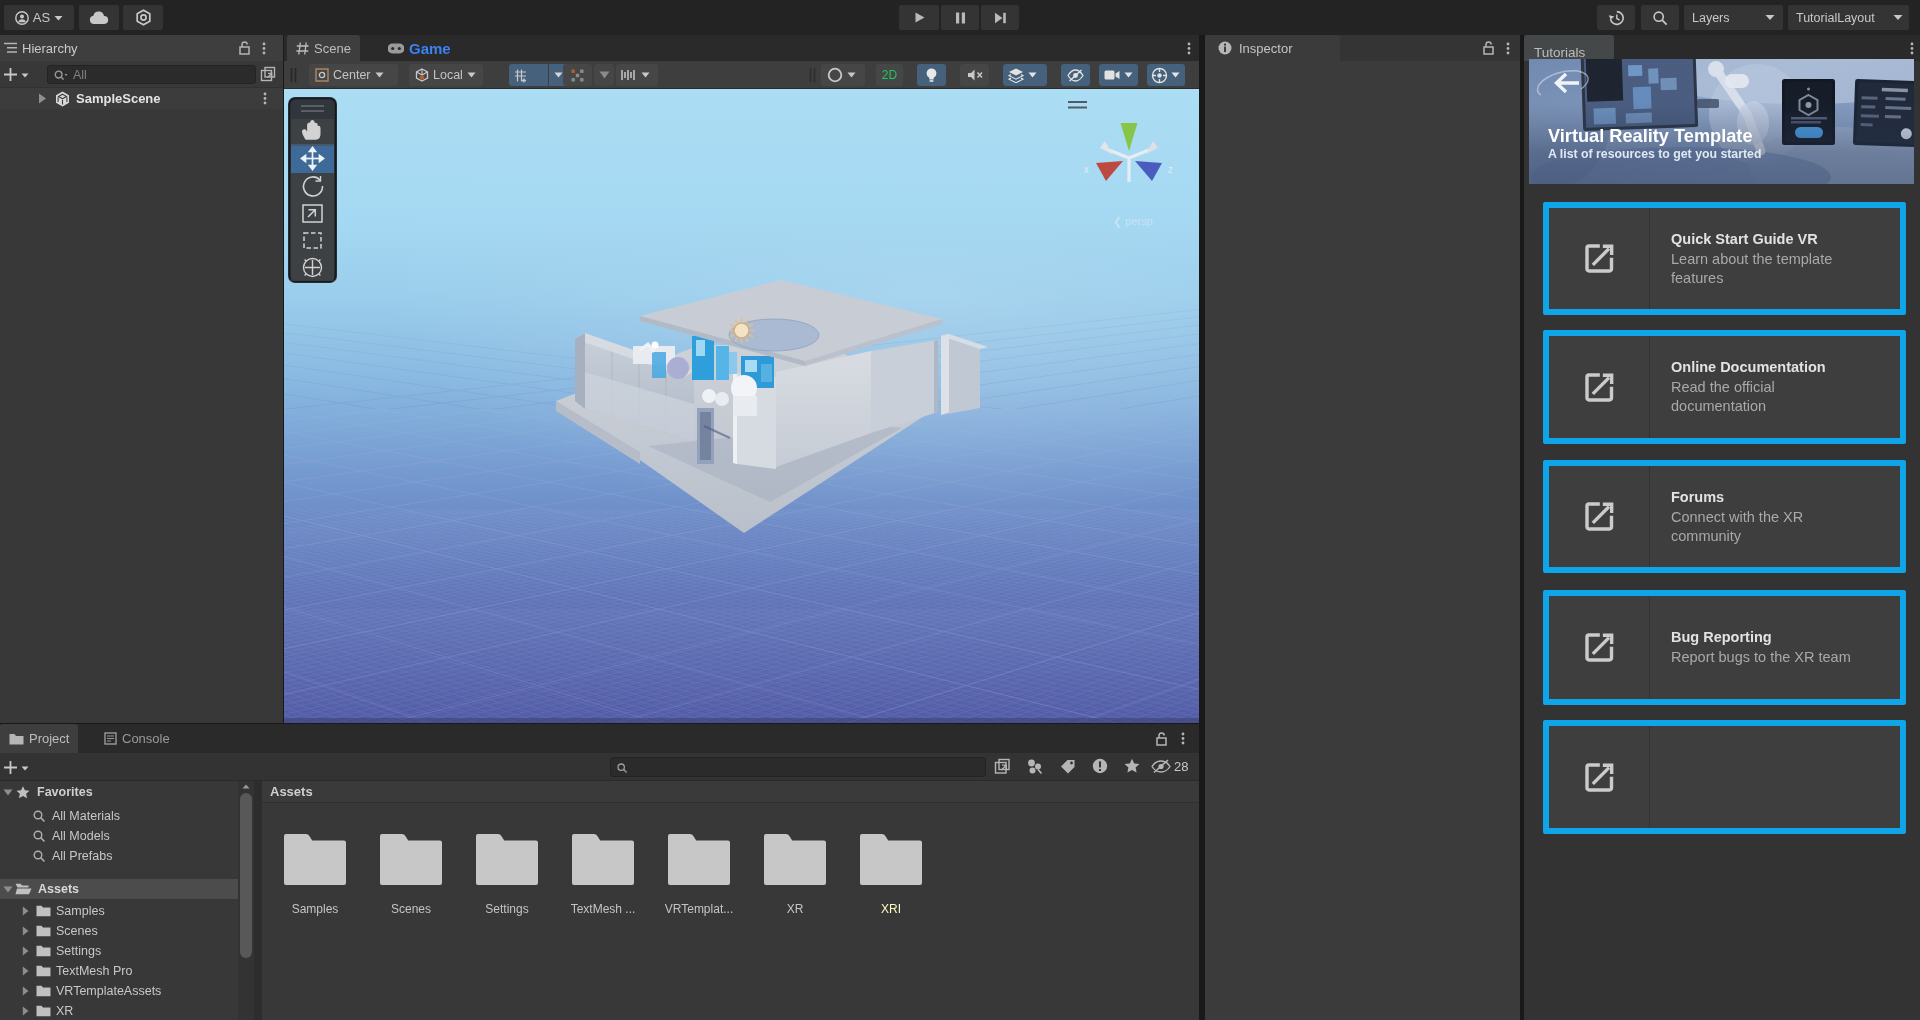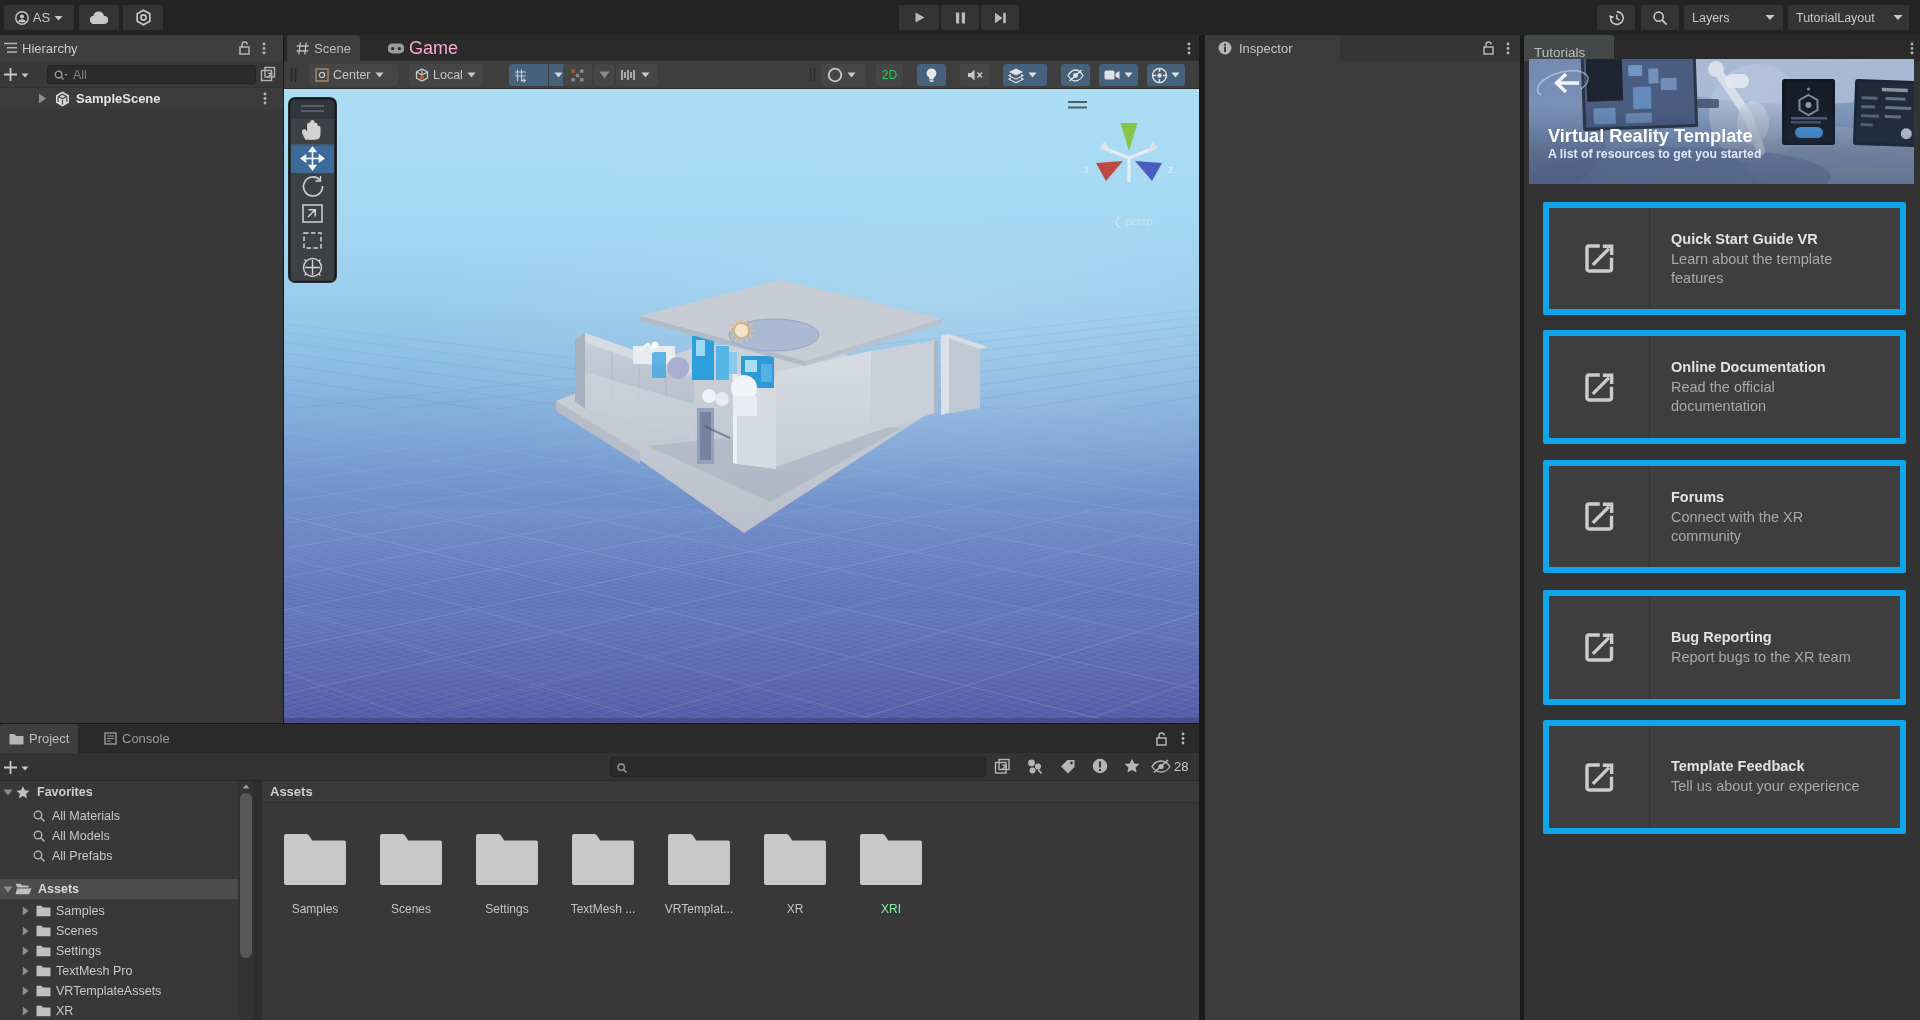--- a/index.html
+++ b/index.html
@@ -158,21 +158,21 @@
             <path d="M4.3 0.5 L2.8 12.5 M10.2 0.5 L8.7 12.5 M0.8 4 H12.6 M0.4 9 H12.2" stroke="#bdbdbd" stroke-width="1.3" fill="none"></path>
           </svg>
         <span style="font-size:13px;">Scene</span>
       </div>
       <div class="tab" style="left:95px;">
         <svg width="16" height="11" viewBox="0 0 16 11">
             <path d="M4.5 0.5 h7 a4.7 4.7 0 0 1 0 10 h-7 a4.7 4.7 0 0 1 0 -10 Z" fill="#9a9a9a"></path>
             <circle cx="4.7" cy="5.5" r="1.6" fill="#2a2a2a"></circle>
             <circle cx="11.3" cy="5.5" r="1.6" fill="#2a2a2a"></circle>
           </svg>
-        <span style="color:#f9a8d4; font-size:18px;">Game</span>
+        <span style="color:#3b82f6; font-size:15px;font-weight:bold;">Game</span>
       </div>
       <svg class="abs" style="right:8px; top:7px;" width="4" height="13" viewBox="0 0 4 13">
           <circle cx="2" cy="2" r="1.4" fill="#b5b5b5"></circle>
           <circle cx="2" cy="6.5" r="1.4" fill="#b5b5b5"></circle>
           <circle cx="2" cy="11" r="1.4" fill="#b5b5b5"></circle>
         </svg>
     </div>
 
     <div class="abs" style="left:0; top:26px; width:915px; height:28px; background:#3e3e3e; border-bottom:1px solid #2b2b2b;">
       <svg class="abs" style="left:6px; top:7px;" width="7" height="14" viewBox="0 0 7 14">
@@ -1974,24 +1974,20 @@
         </div>
     </div>
     <div class="card" style="top:685px; height:114px;">
       <div class="cicon">
           <svg width="40" height="41" viewBox="0 0 24 24">
             <path d="M12.5 4.5 H6 A1.2 1.2 0 0 0 4.8 5.7 V18.3 A1.2 1.2 0 0 0 6 19.5 H18.3 A1.2 1.2 0 0 0 19.5 18.3 V11.5" fill="none" stroke="#cbcbcb" stroke-width="2.05"></path>
             <path d="M8.3 15.8 L18 6.1" stroke="#cbcbcb" stroke-width="2.05"></path>
             <path d="M14.3 4.6 H19.6 V9.9" fill="none" stroke="#cbcbcb" stroke-width="2.05"></path>
           </svg>
         </div>
-      <div class="ctext">
-          <div class="ct1">Template Feedback</div>
-          <div class="ct2">Tell us about your experience</div>
-        </div>
     </div>
   </div>
 
   <div class="panel" style="left:0; top:724px; width:1199px; height:296px; background:#383838;">
     <div class="tabstrip" style="width:1199px; height:29px;">
       <div class="tab on" style="left:0; height:29px;">
         <svg width="15" height="12" viewBox="0 0 15 12">
             <path d="M0.5 1 h5 l1.5 2 h7.5 v8.5 h-14 Z" fill="#b5b5b5"></path>
           </svg>
         <span style="font-size:13px;">Project</span>
@@ -2201,19 +2197,19 @@
           <div class="abs" style="left:502px;top:48px;width:62px;height:92px;">
 <svg width="62" height="57" viewBox="0 0 62 57">
               <path d="M2 5 h20 a4 4 0 0 1 3.4 2 l2.8 4.5 H60 a2 2 0 0 1 2 2 V54 a2 2 0 0 1 -2 2 H2 a2 2 0 0 1 -2 -2 V7 a2 2 0 0 1 2 -2 Z" fill="#c7c7c7"></path>
             </svg>
 <div style="position:absolute;top:73px;left:-17px;width:96px;text-align:center;font-size:12px;color:#c4c4c4;">XR</div>
 </div>
           <div class="abs" style="left:598px;top:48px;width:62px;height:92px;">
 <svg width="62" height="57" viewBox="0 0 62 57">
               <path d="M2 5 h20 a4 4 0 0 1 3.4 2 l2.8 4.5 H60 a2 2 0 0 1 2 2 V54 a2 2 0 0 1 -2 2 H2 a2 2 0 0 1 -2 -2 V7 a2 2 0 0 1 2 -2 Z" fill="#c7c7c7"></path>
             </svg>
-<div style="position:absolute;top:73px;left:-17px;width:96px;text-align:center;font-size:12px;color:#86efac;">XRI</div>
+<div style="position:absolute;top:73px;left:-17px;width:96px;text-align:center;font-size:12px;color:#fef9c3;">XRI</div>
 </div>
         </div>
     </div>
   </div>
 
 </div>
 
 </body></html>

